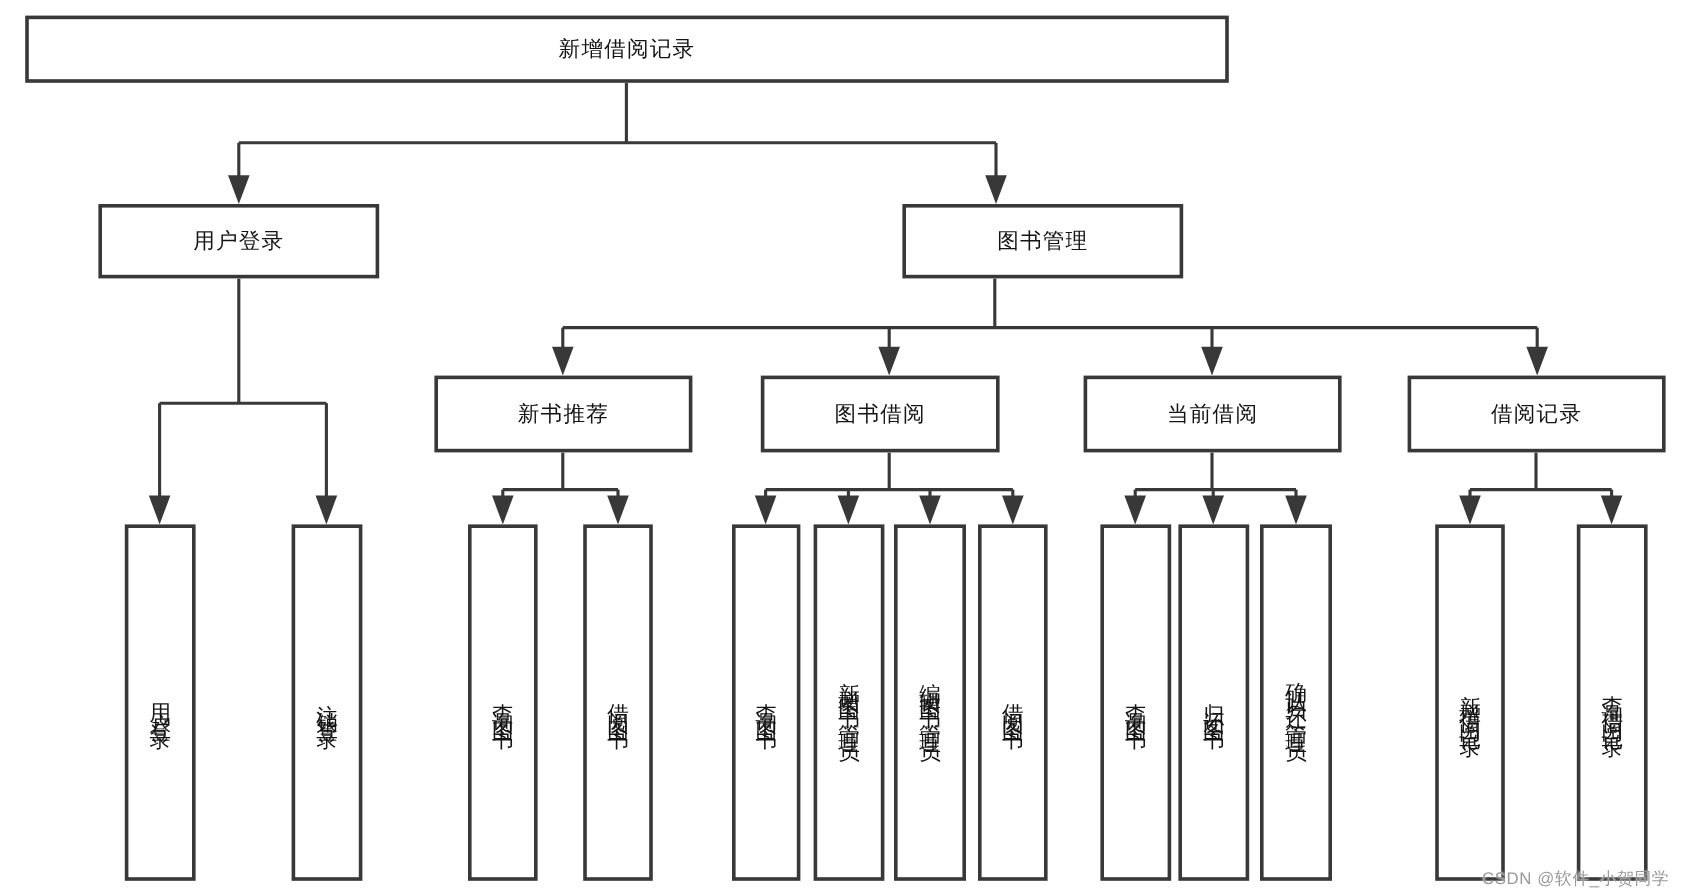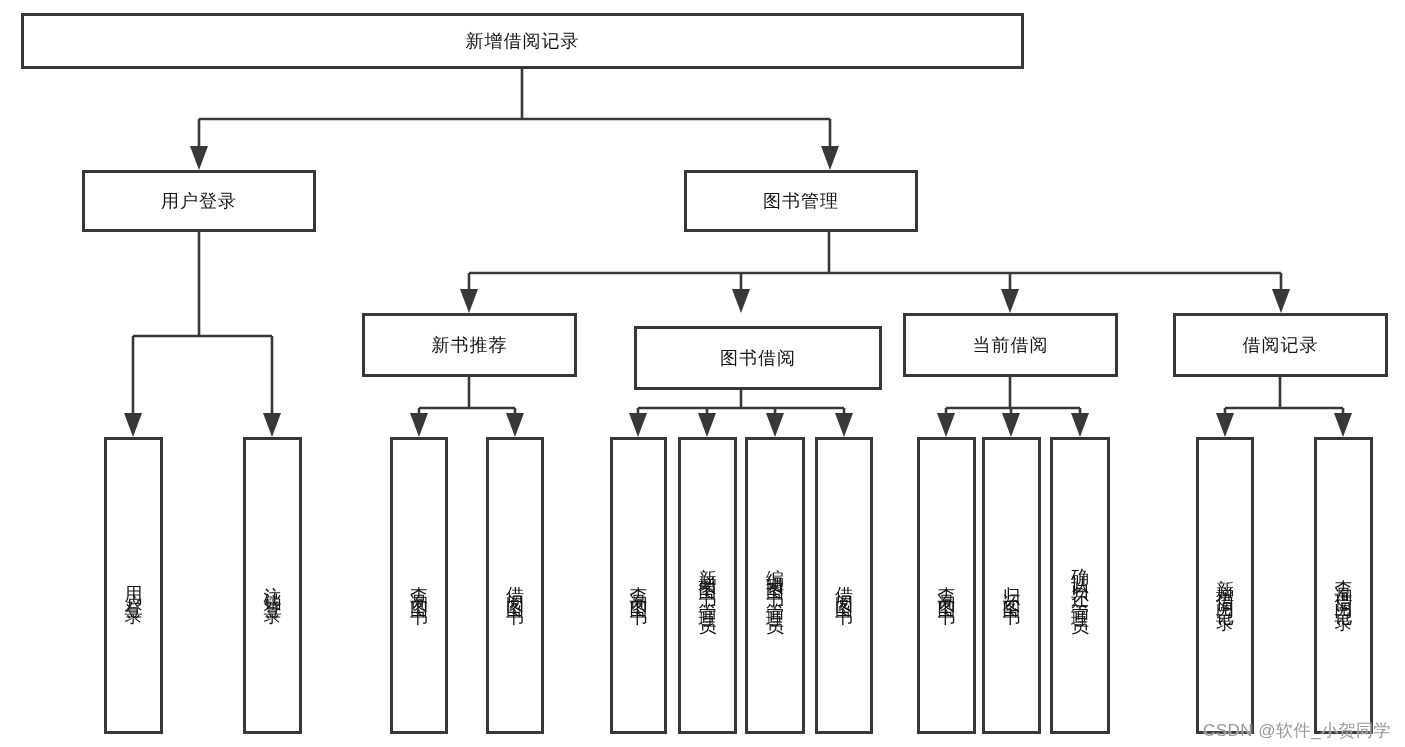--- a/index.html
+++ b/index.html
@@ -25,32 +25,32 @@
     writing-mode:vertical-lr;
     text-orientation:mixed;
     font-size:18px;
     letter-spacing:7px;
     line-height:1;
     text-align:center;
   }
   #watermark{
     position:absolute;
     right:14px;bottom:5px;
-    font-size:17px;
+    font-size:14px;
     color:#999999;
     text-shadow:0 0 2px #ffffff;
     z-index:3;
     letter-spacing:0.5px;
   }
   
   #n-root {left:21px; top:13px; width:1003px;height:56px;}
   #n-l2-0 {left:82px; top:170px;width:234px; height:62px;}
-  #n-l2-1 {left:684px;top:170px;width:234px; height:62px;}
+  #n-l2-1 {left:752px;top:170px;width:234px; height:62px;}
   #n-l3-0 {left:362px; top:313px;width:215px;height:64px;}
-  #n-l3-1 {left:634px; top:326px;width:248px;height:64px;}
+  #n-l3-1 {left:634px; top:313px;width:199px;height:64px;}
   #n-l3-2 {left:903px; top:313px;width:215px;height:64px;}
   #n-l3-3 {left:1173px;top:313px;width:215px;height:64px;}
   .leaf{top:437px;height:297px;}
   #n-lf-0 {left:104px; width:59px;}
   #n-lf-1 {left:243px; width:59px;}
   #n-lf-2 {left:390px; width:58px;}
   #n-lf-3 {left:486px; width:58px;}
   #n-lf-4 {left:610px; width:57px;}
   #n-lf-5 {left:678px; width:59px;}
   #n-lf-6 {left:745px; width:60px;}

